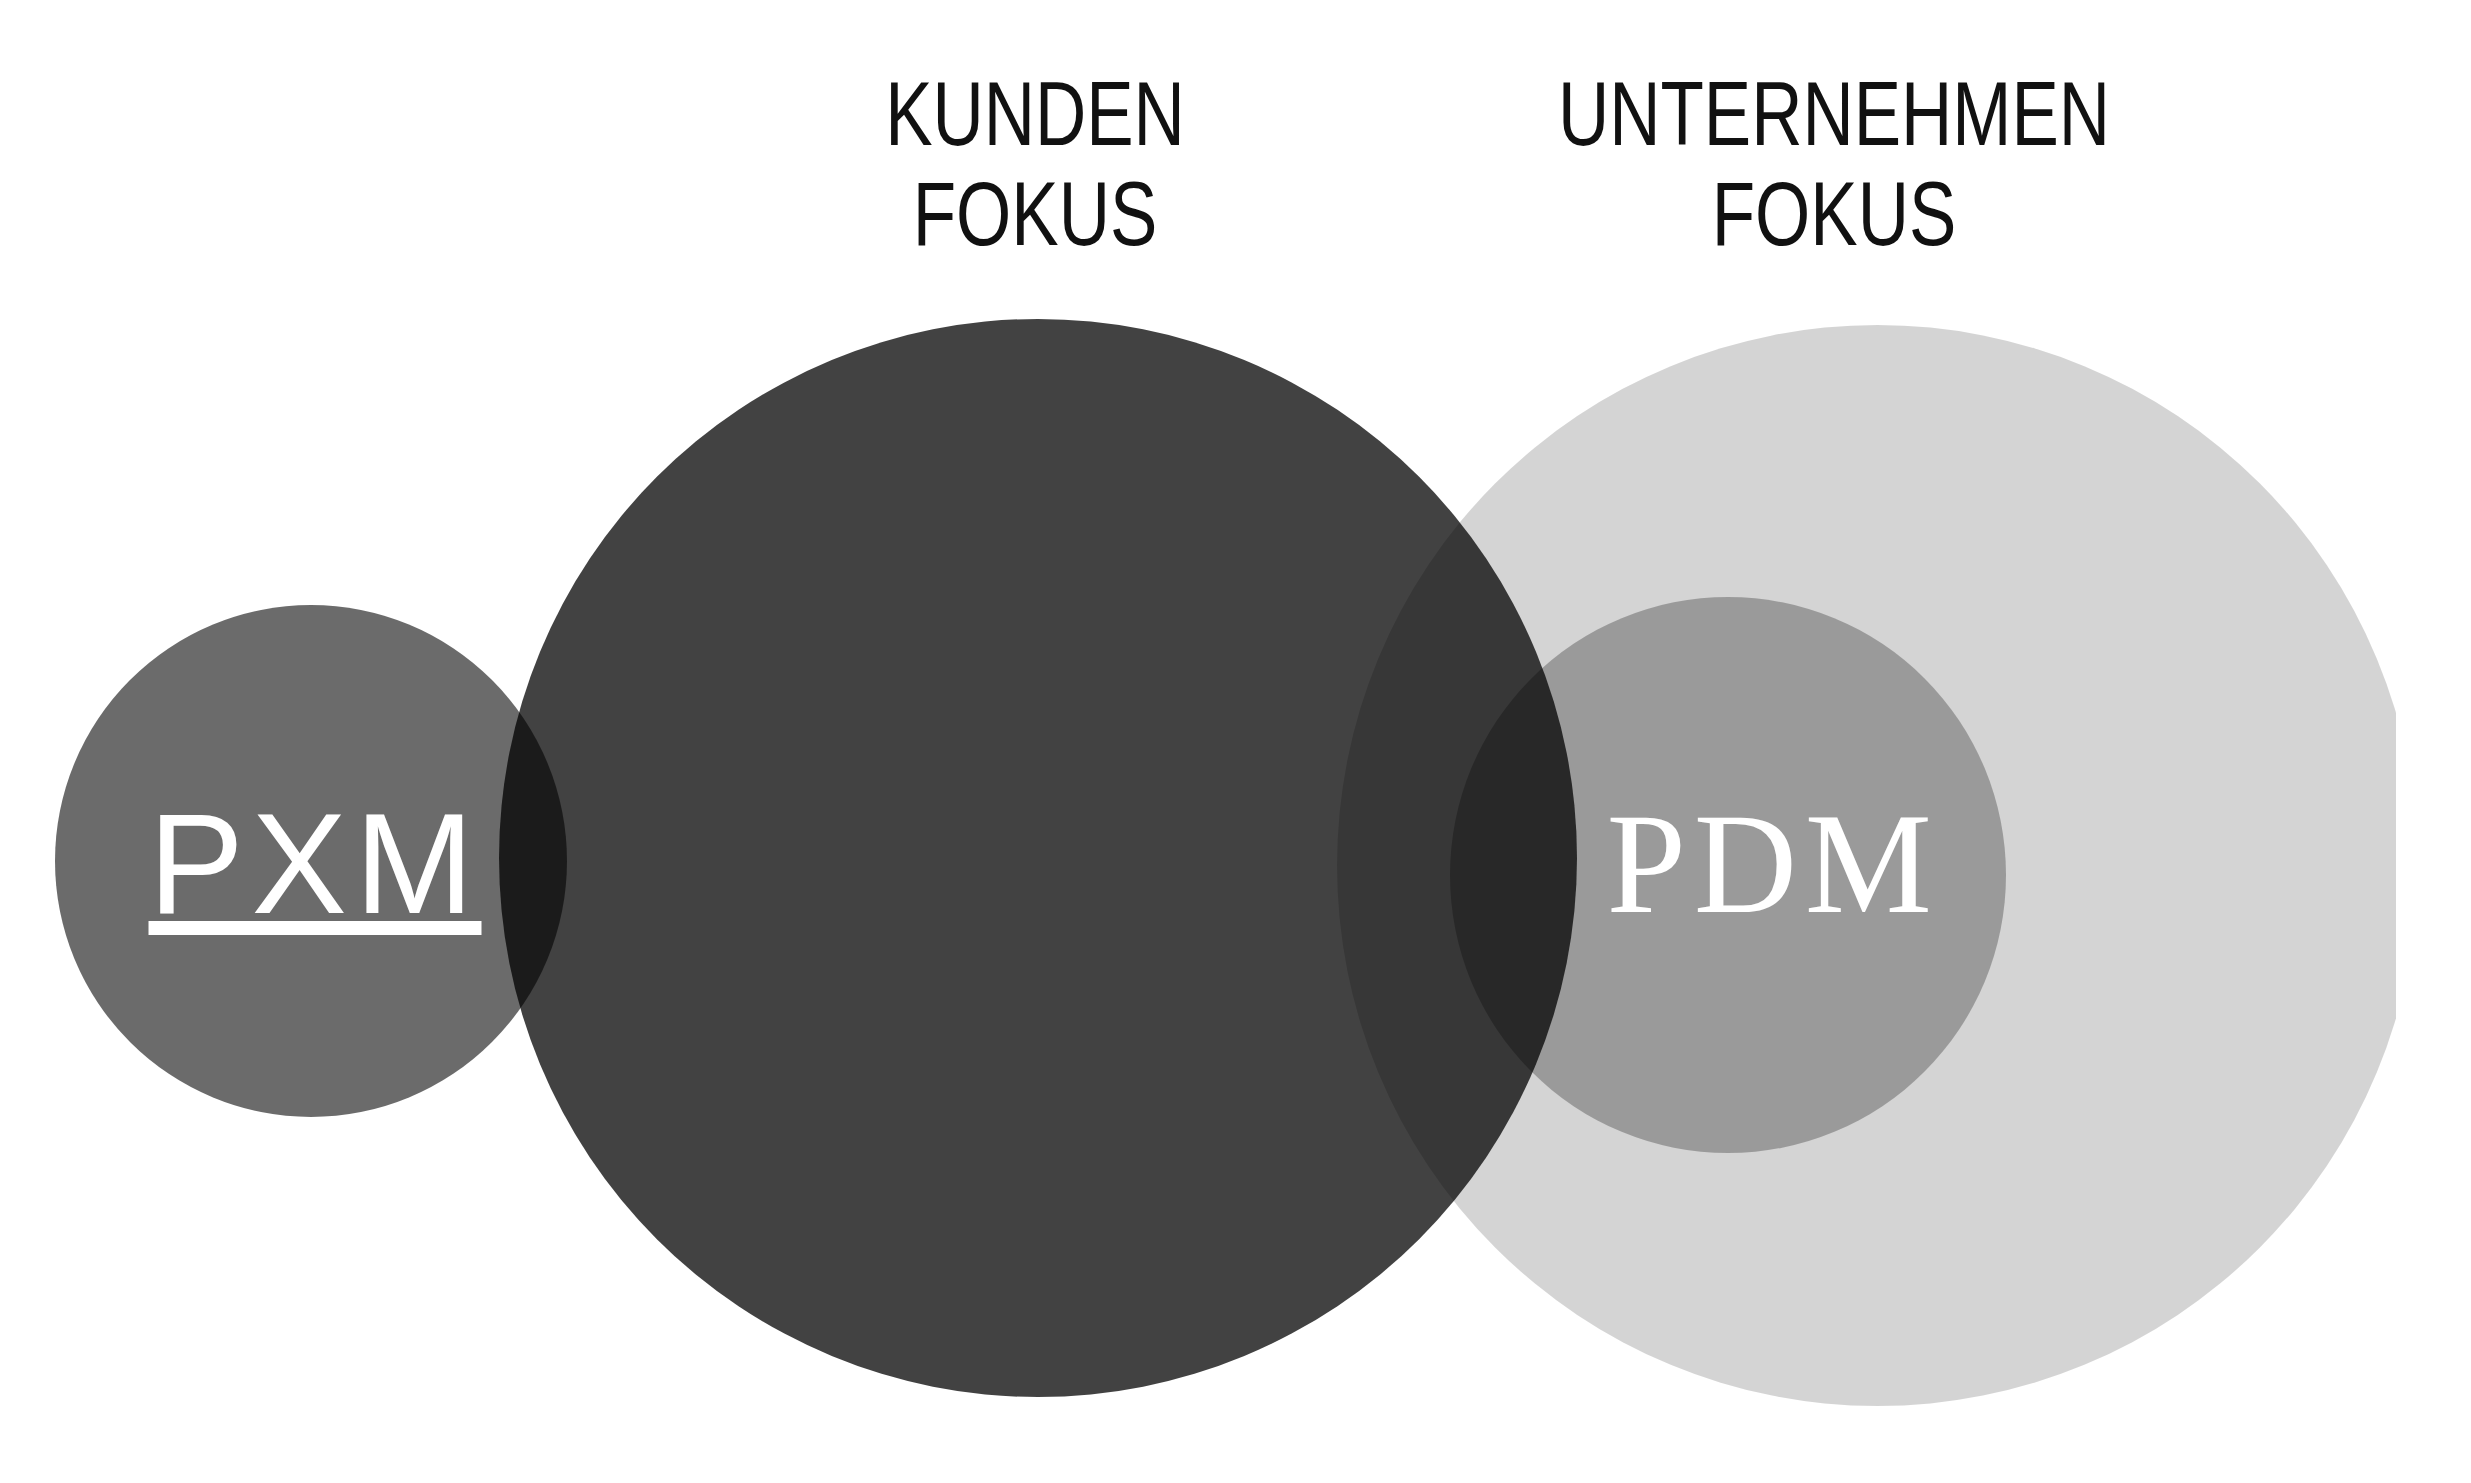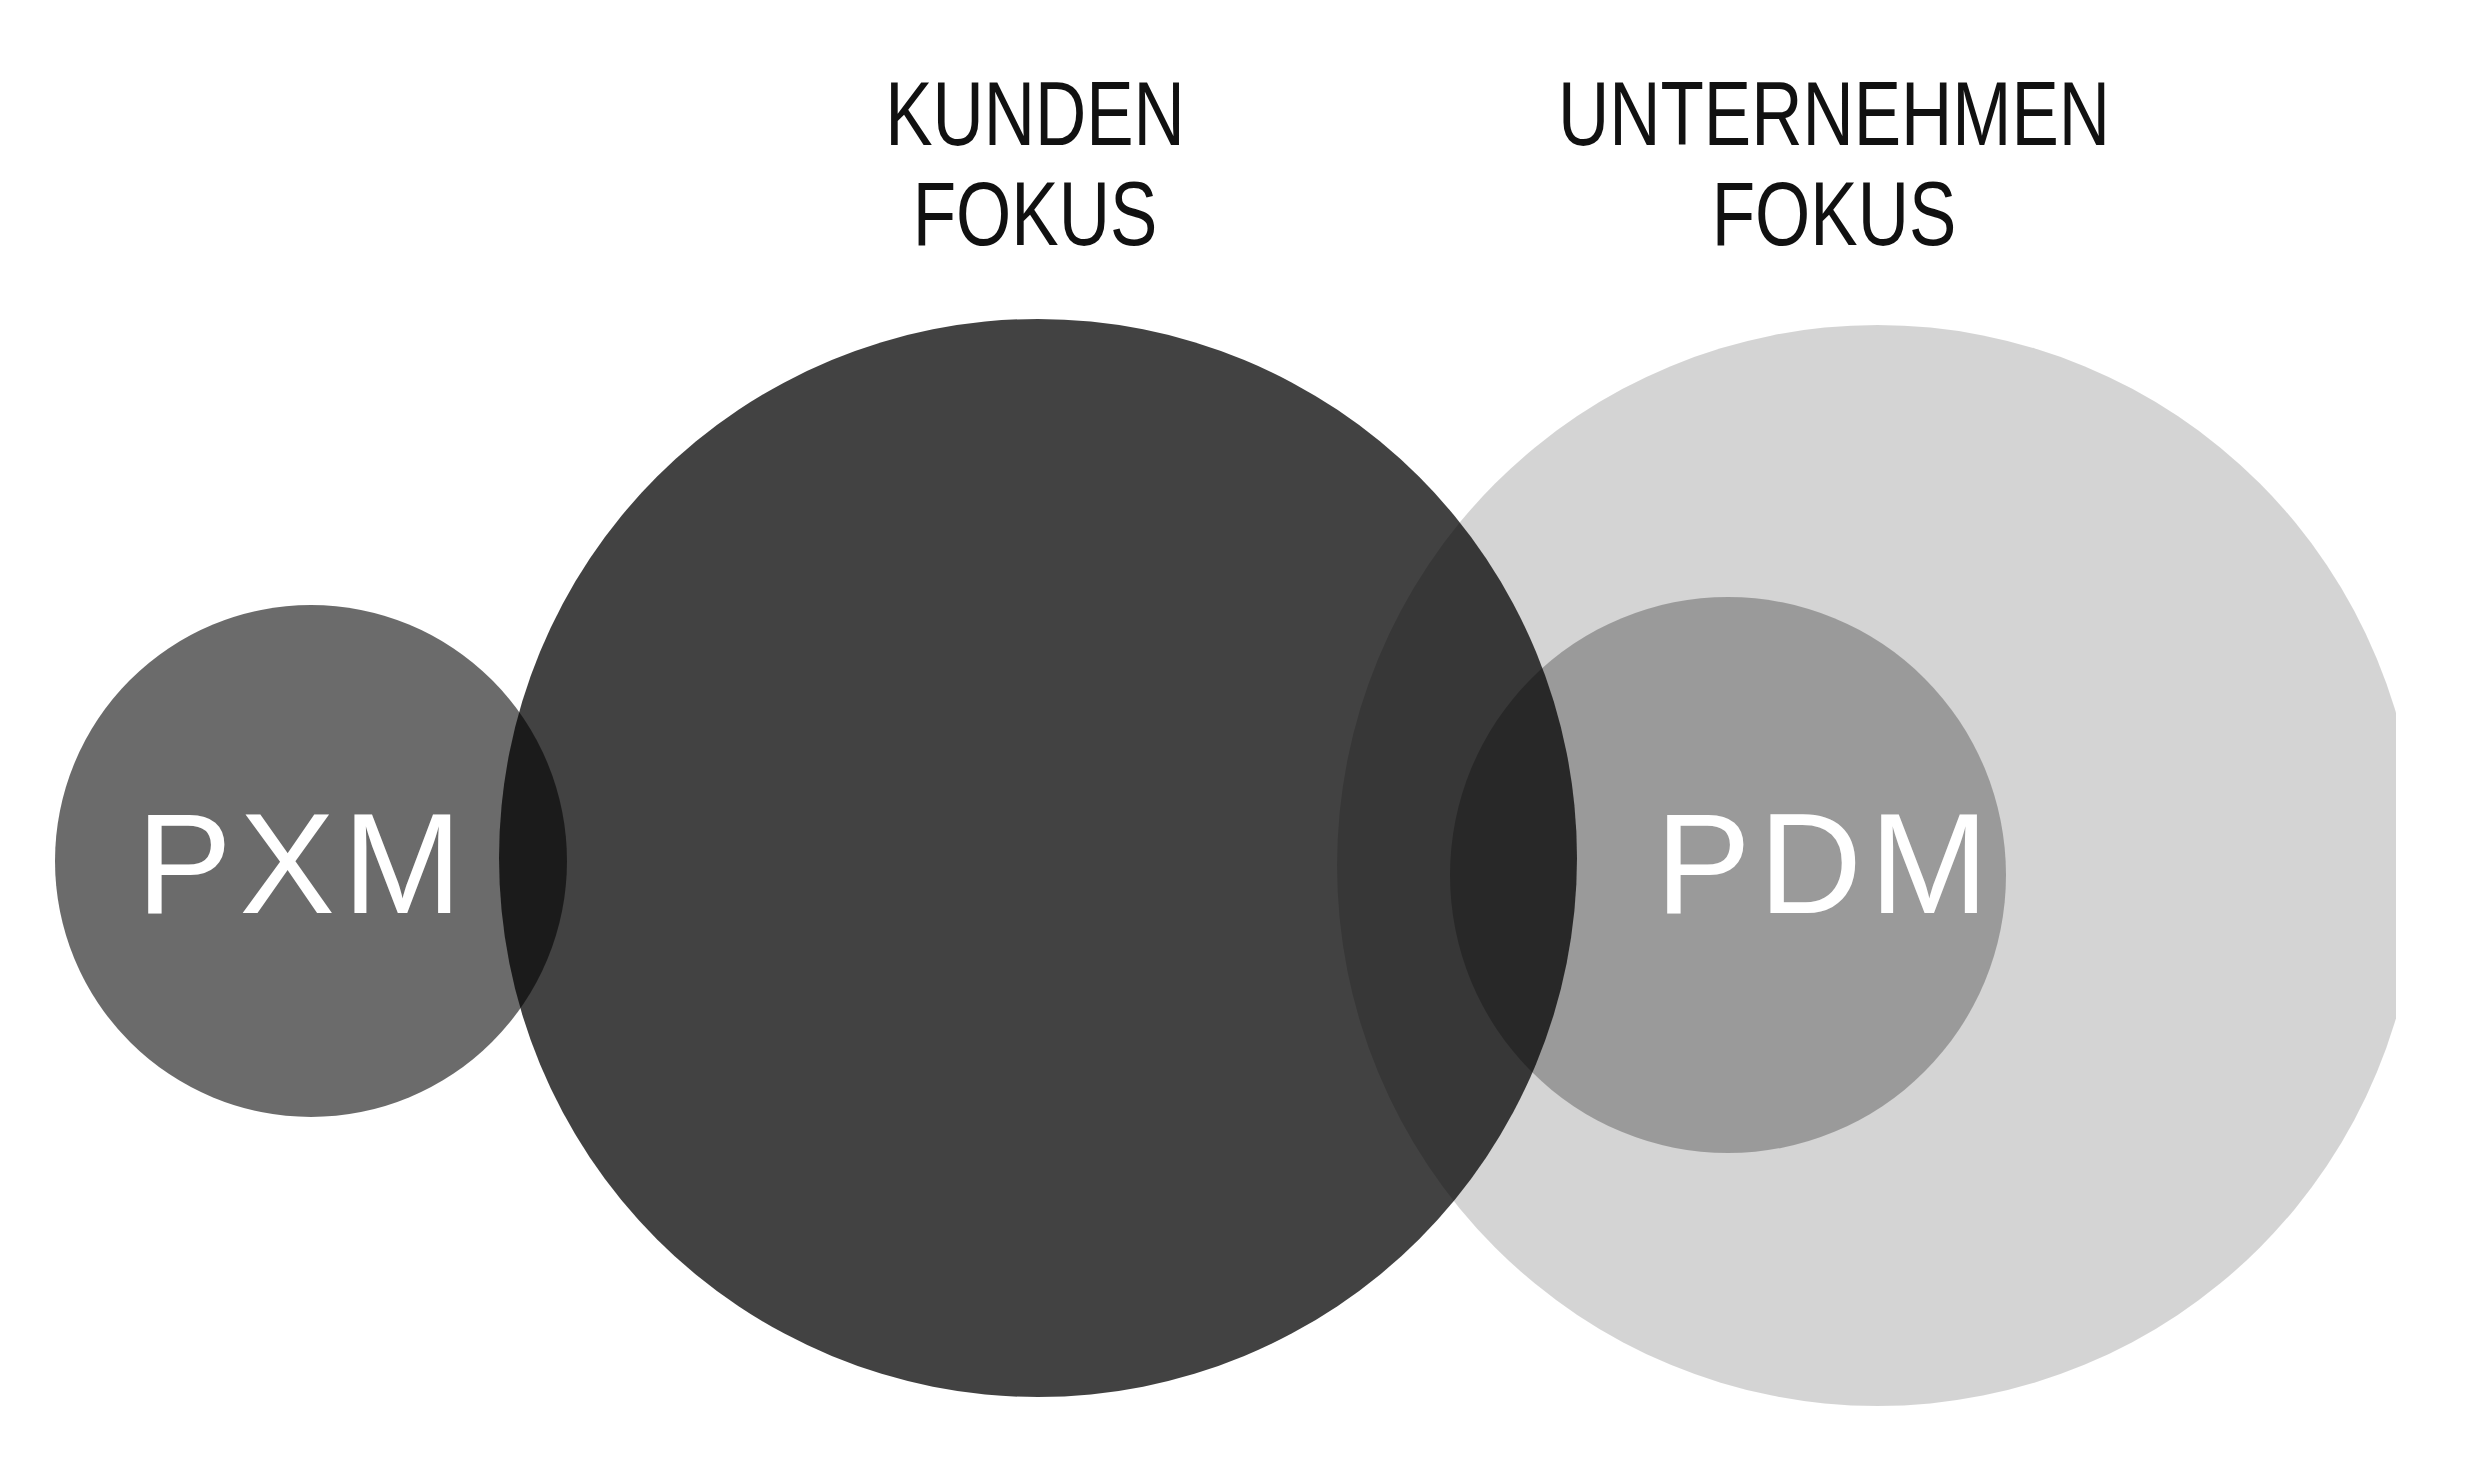--- a/index.html
+++ b/index.html
@@ -44,23 +44,23 @@
   .vlabel {
     position: absolute;
     transform: translate(-50%, -50%);
     color: #ffffff;
     font-size: 143px;
     font-weight: 400;
     letter-spacing: 7.7px;
     white-space: nowrap;
     user-select: none;
   }
-  .vlabel-pxm { left: 303px;  top: 864px; }
+  .vlabel-pxm { left: 315px;  top: 864px; text-decoration: underline; }
   .vlabel-pim { left: 1041px; top: 864px; }
-  .vlabel-pdm { left: 1826px; top: 864px; }
+  .vlabel-pdm { left: 1773px; top: 864px; font-family: Liberation Serif, serif; }
   .vlabel-plm { left: 2201px; top: 864px; }
   
   .heading {
     position: absolute;
     top: 64px;
     transform: translateX(-50%) scaleX(0.78);
     color: #111111;
     font-size: 91px;
     line-height: 100px;
     font-weight: 400;

